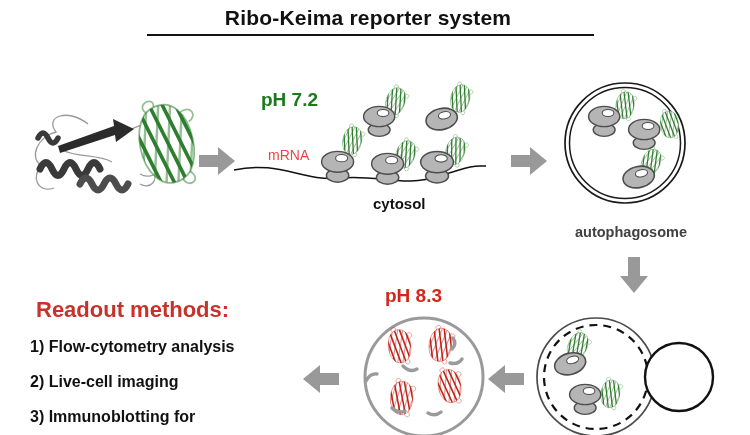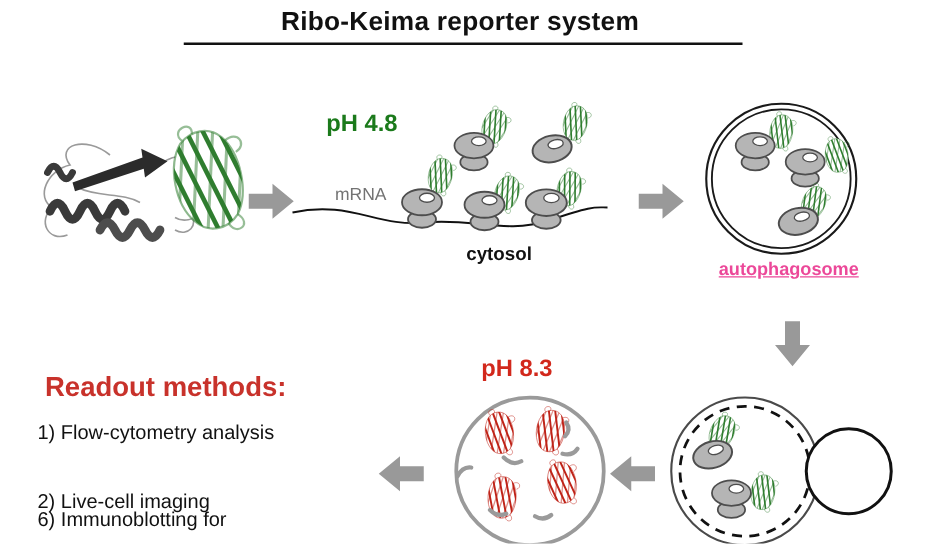--- a/index.html
+++ b/index.html
@@ -8,26 +8,26 @@
     font-family:"Liberation Sans","DejaVu Sans",sans-serif;overflow:hidden;
   }
   .abs{position:absolute;white-space:nowrap;}
   .title{
     top:6px;left:0;width:736px;text-align:center;
     font-size:21px;font-weight:bold;color:#111111;letter-spacing:.2px;
   }
   .title-underline{top:34px;left:147px;width:447px;height:2px;background:#111111;}
   .ph-green{top:89px;left:261px;font-size:19px;font-weight:bold;color:#1b7a1b;}
   .ph-red{top:285px;left:385px;font-size:19px;font-weight:bold;color:#d2281c;}
-  .mrna-label{top:147px;left:268px;font-size:14px;color:#737373;}
+  .mrna-label{top:147px;left:268px;font-size:14px;color:#ef4444;}
   .cytosol-label{top:195px;left:373px;font-size:15px;font-weight:bold;color:#111111;}
-  .autophagosome-label{top:208px;left:575px;font-size:14.5px;font-weight:bold;color:#ec4899;text-decoration:underline;}
+  .autophagosome-label{top:224px;left:575px;font-size:14.5px;font-weight:bold;color:#404040;}
   .readout-heading{top:297px;left:36px;font-size:22px;font-weight:bold;color:#c8322b;}
-  .readout-item{left:30px;font-size:16px;font-weight:normal;color:#111111;}
-  .ri-1{top:338px;} .ri-2{top:373px;margin-top:20px;} .ri-3{top:408px;}
+  .readout-item{left:30px;font-size:16px;font-weight:bold;color:#111111;}
+  .ri-1{top:338px;} .ri-2{top:373px;} .ri-3{top:408px;}
   svg{position:absolute;top:0;left:0;}
 </style>
 </head>
 <body>
 
 <div id="canvas">
 
   <svg width="750" height="435" viewBox="0 0 750 435">
     <defs>
       <path id="bshape" d="M11,4 C17,-1 25,-1 30,5 C37,14 37,32 30,41 C24,47 15,47 10,40 C3,31 3,13 11,4 Z"></path>
@@ -151,23 +151,23 @@
         <path d="M453,338 q4,6 -1,11"></path>
       </g>
     </g>
 
     <use href="#arrowR" transform="translate(321,379) rotate(180) translate(-18,-15)"></use>
   </svg>
 
   <div class="abs title">Ribo-Keima reporter system</div>
   <div class="abs title-underline"></div>
 
-  <div class="abs ph-green">pH 4.8</div>
+  <div class="abs ph-green">pH 7.2</div>
   <div class="abs mrna-label">mRNA</div>
   <div class="abs cytosol-label">cytosol</div>
   <div class="abs autophagosome-label">autophagosome</div>
   <div class="abs ph-red">pH 8.3</div>
 
   <div class="abs readout-heading">Readout methods:</div>
   <div class="abs readout-item ri-1">1) Flow-cytometry analysis</div>
   <div class="abs readout-item ri-2">2) Live-cell imaging</div>
-  <div class="abs readout-item ri-3">6) Immunoblotting for</div>
+  <div class="abs readout-item ri-3">3) Immunoblotting for</div>
 </div>
 
 </body></html>

